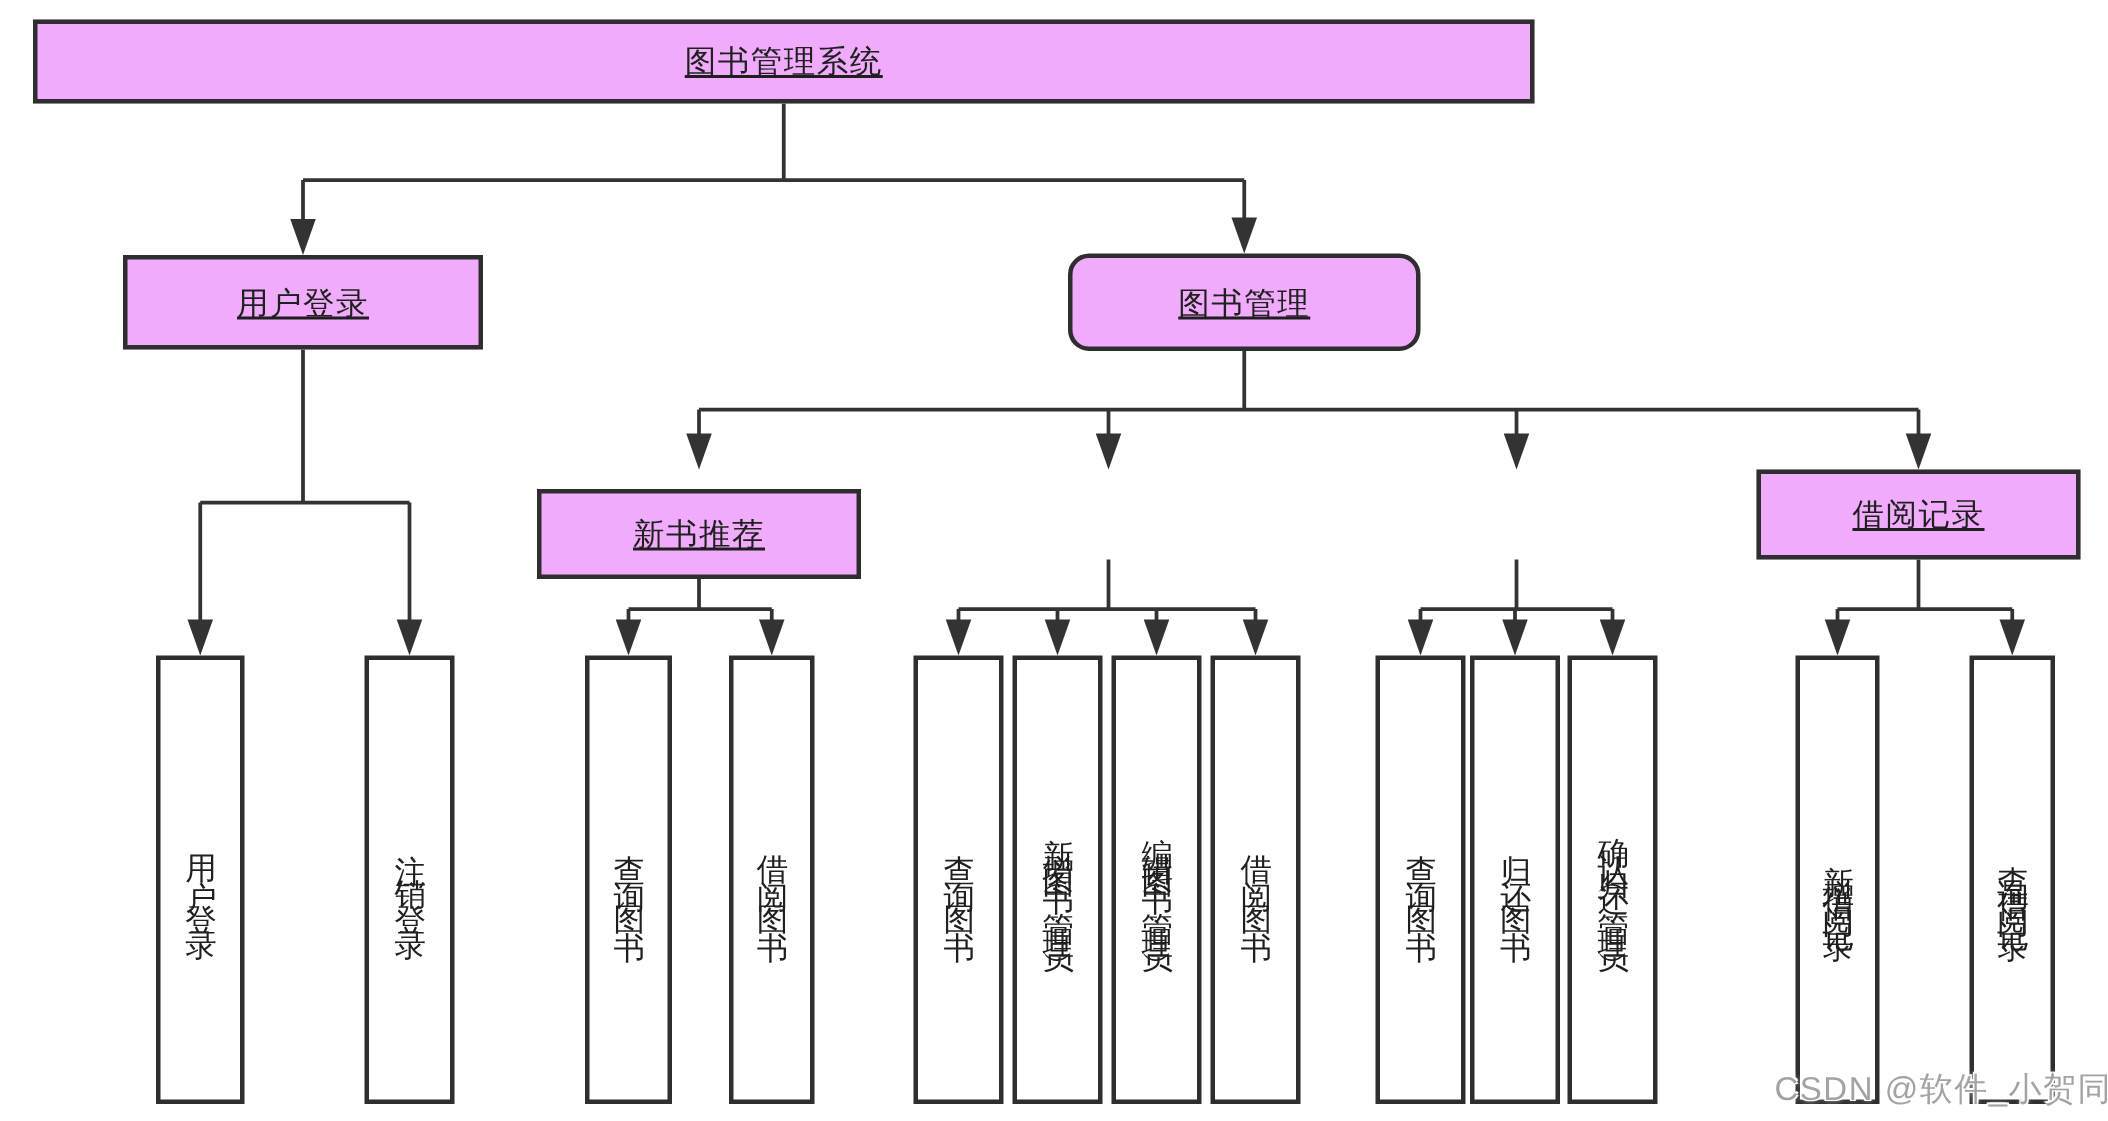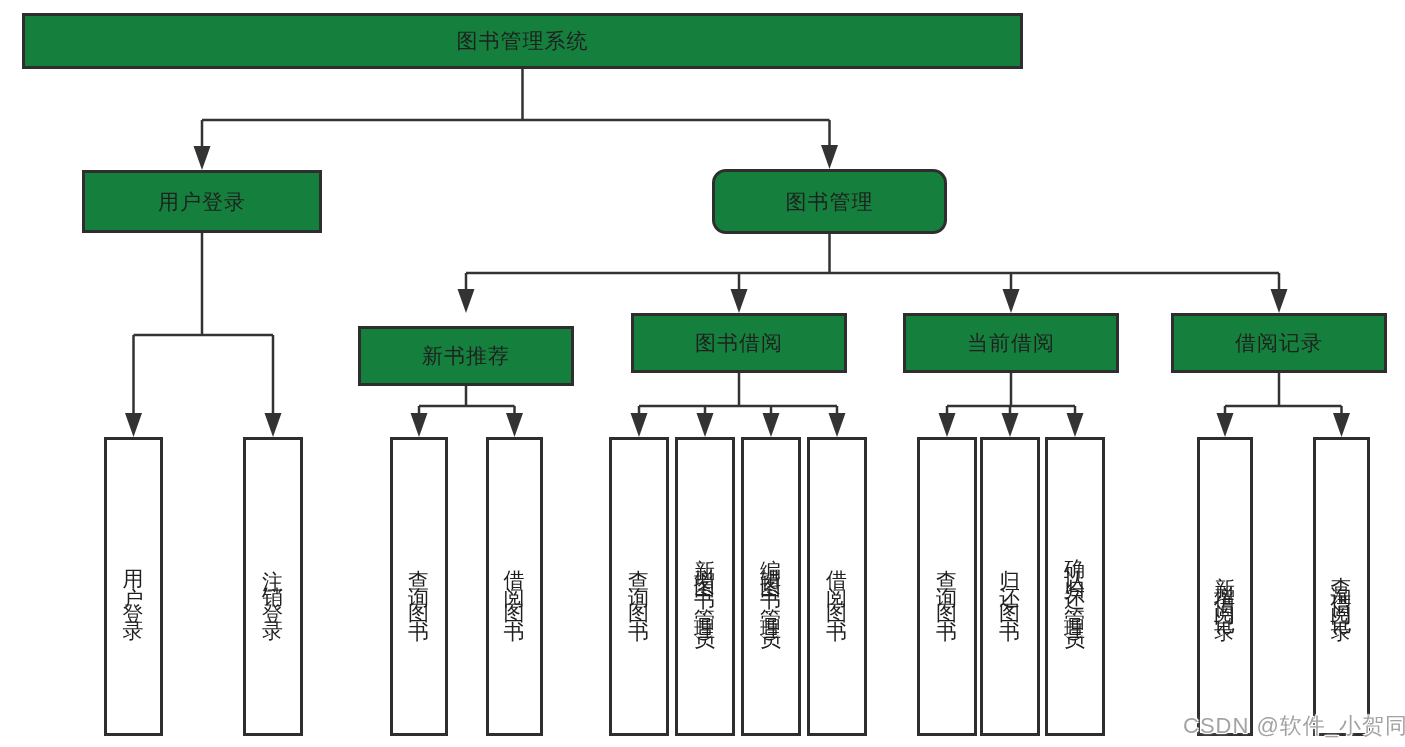--- a/index.html
+++ b/index.html
@@ -12,24 +12,24 @@
   html,body{margin:0;padding:0;background:var(--background);}
   body{font-family:"Liberation Sans","DejaVu Sans",sans-serif;}
   .canvas{
     position:relative;width:1405px;height:747px;background:var(--background);
     overflow:hidden;
   }
   .wires{position:absolute;left:0;top:0;z-index:1;}
   .wires path{stroke:var(--line);stroke-width:2.5;fill:none;}
   .wires polygon{fill:var(--line);stroke:none;}
   .node{
-    position:absolute;z-index:2;background:#15803d;
+    position:absolute;z-index:2;background:#f0abfc;
     border:3px solid var(--box-border);box-sizing:border-box;
     display:flex;align-items:center;justify-content:center;
-    color:var(--text);font-size:21px;letter-spacing:1px;white-space:nowrap;
+    color:var(--text);font-size:21px;letter-spacing:1px;white-space:nowrap;text-decoration:underline;
   }
   .leaf{
     position:absolute;z-index:2;background:#ffffff;
     border:3px solid var(--box-border);box-sizing:border-box;
     display:flex;align-items:center;justify-content:center;
     color:var(--text);font-size:21px;
   }
   .leaf span{
     writing-mode:vertical-rl;text-orientation:mixed;line-height:1;
     display:block;
@@ -84,22 +84,20 @@
     <polygon points="1216.5,413 1233.5,413 1225,437"></polygon>
     <polygon points="1333,413 1350,413 1341.5,437"></polygon>
   </svg>
 
   <div class="node" style="left:22px;top:13px;width:1001px;height:56px;">图书管理系统</div>
 
   <div class="node" style="left:82px;top:170px;width:240px;height:63px;">用户登录</div>
   <div class="node" style="left:712px;top:169px;width:235px;height:65px;border-radius:14px;">图书管理</div>
 
   <div class="node" style="left:358px;top:326px;width:216px;height:60px;">新书推荐</div>
-  <div class="node" style="left:631px;top:313px;width:216px;height:60px;">图书借阅</div>
-  <div class="node" style="left:903px;top:313px;width:216px;height:60px;">当前借阅</div>
   <div class="node" style="left:1171px;top:313px;width:216px;height:60px;">借阅记录</div>
 
   <div class="leaf" style="left:104px;top:437px;width:59px;height:299px;">
     <span class="ls4">用户登录</span>
   </div>
   <div class="leaf" style="left:243px;top:437px;width:60px;height:299px;">
     <span class="ls4">注销登录</span>
   </div>
 
   <div class="leaf" style="left:390px;top:437px;width:58px;height:299px;">

